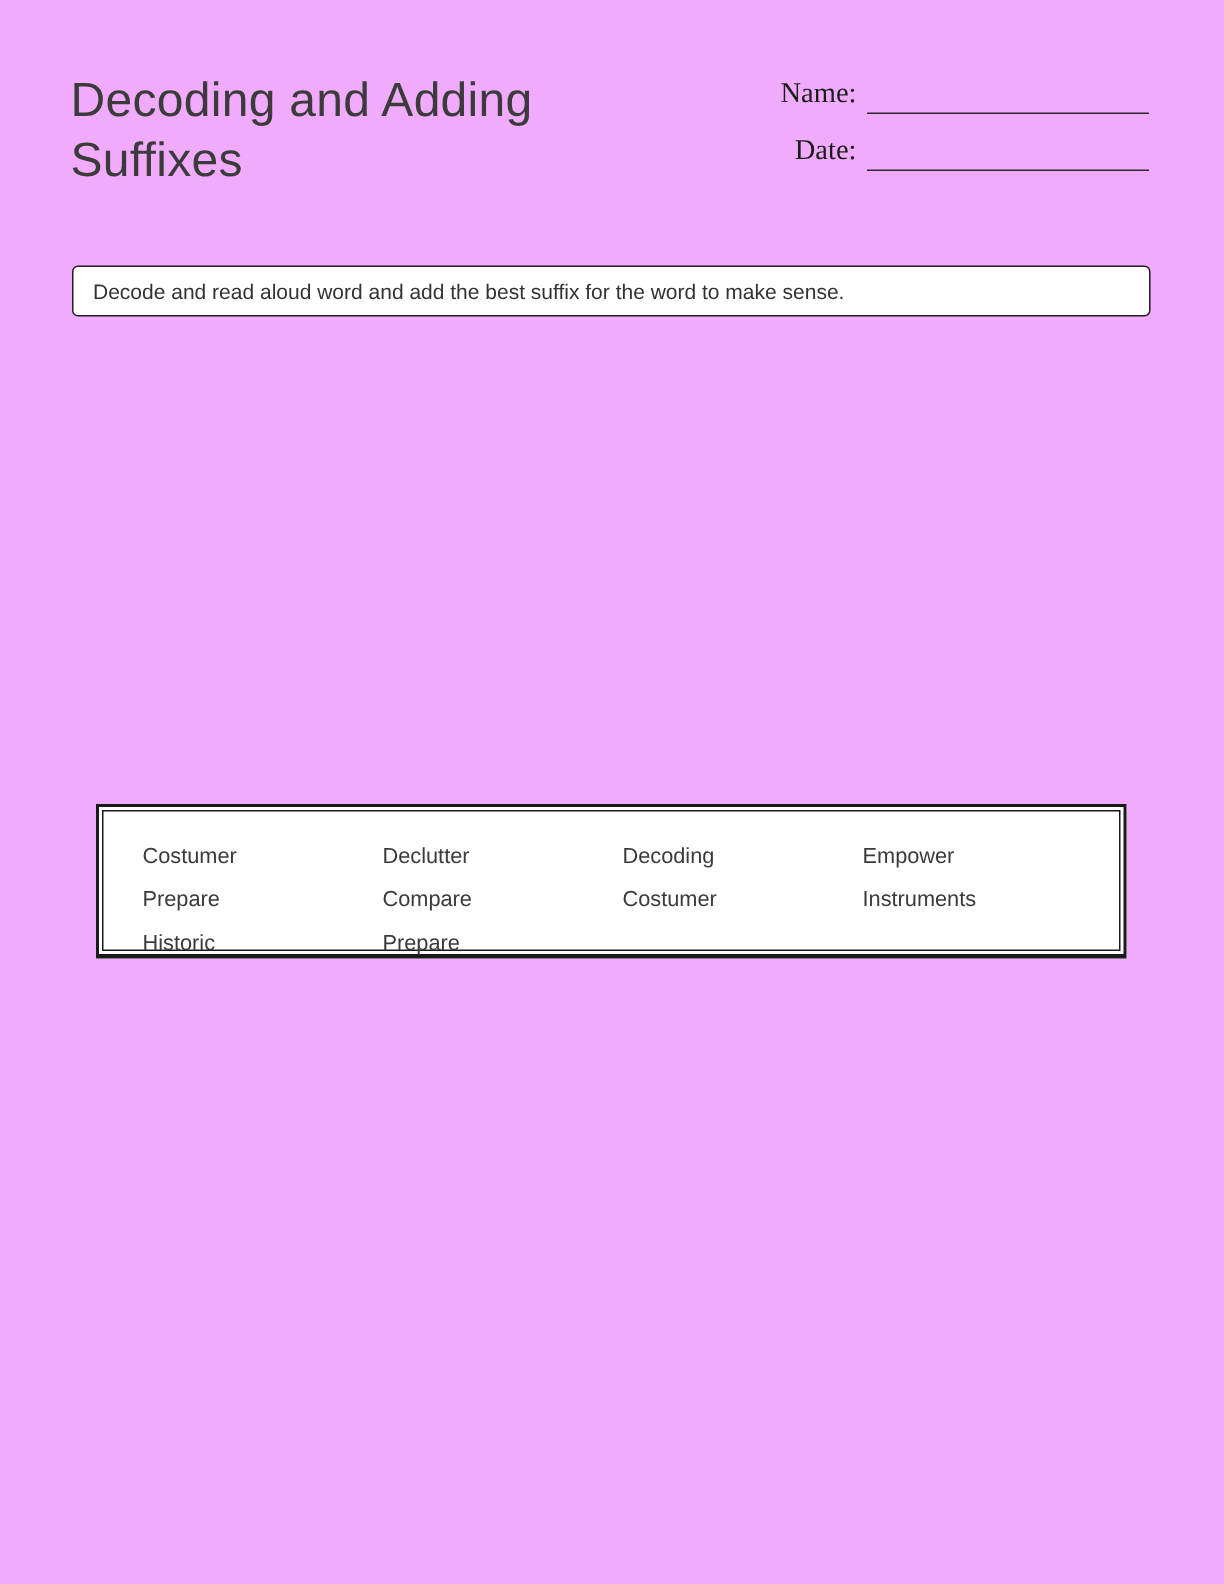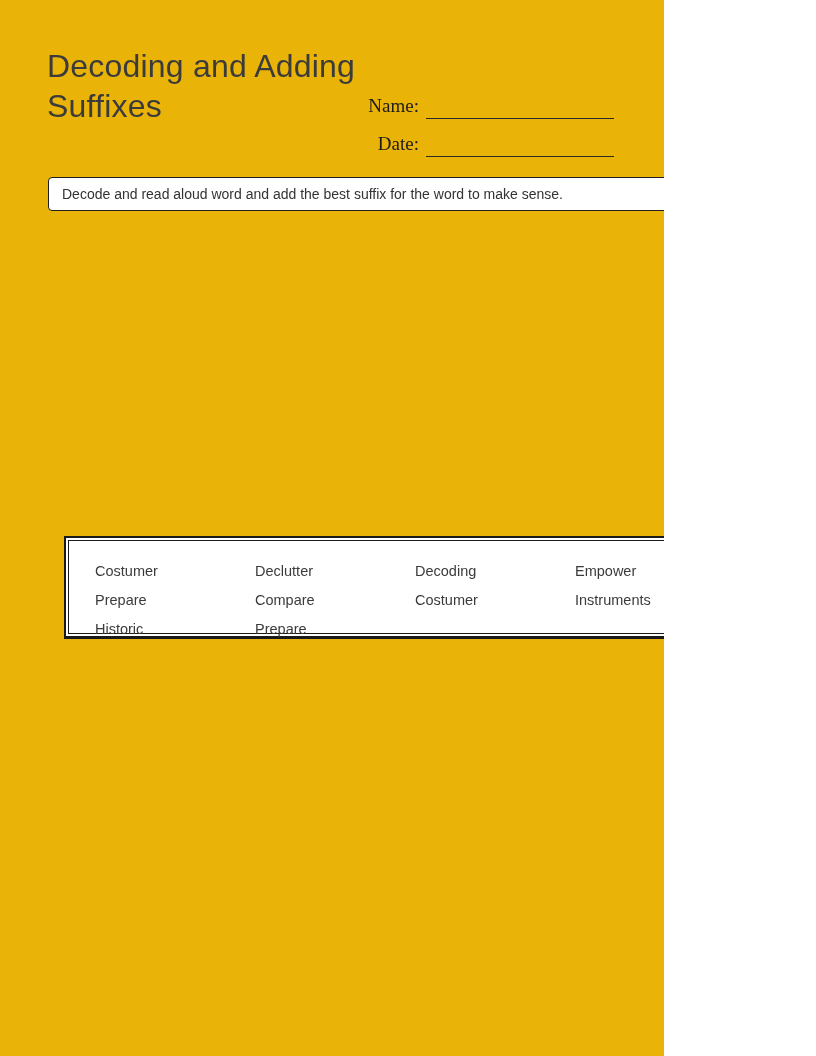--- a/index.html
+++ b/index.html
@@ -1,21 +1,21 @@
 <!DOCTYPE html>
 <html><head>
 <meta charset="utf-8">
 <style>
   * { margin: 0; padding: 0; box-sizing: border-box; }
   html, body { background: #ffffff; }
   .page {
     position: relative;
-    width: 664px;
+    width: 816px;
     height: 1056px;
-    background: #eab308;
+    background: #f0abfc;
     font-family: "Liberation Sans", "DejaVu Sans", sans-serif;
     overflow: hidden;
   }
 
   
   .title {
     position: absolute;
     left: 47px;
     top: 46px;
     width: 430px;
@@ -33,21 +33,20 @@
     align-items: flex-end;
     gap: 7px;
   }
   .fill-row.name-row { top: 50px; right: 50px; }
   .fill-row.date-row { top: 88px; right: 50px; }
   .fill-label {
     font-family: "Liberation Serif", "DejaVu Serif", serif;
     font-size: 19px;
     color: #1c1c1c;
     line-height: 26px;
-    margin-top: 43px;
   }
   .fill-line {
     width: 188px;
     height: 25px;
     border-bottom: 1.5px solid #2a2a2a;
   }
 
   
   .instruction-box {
     position: absolute;

